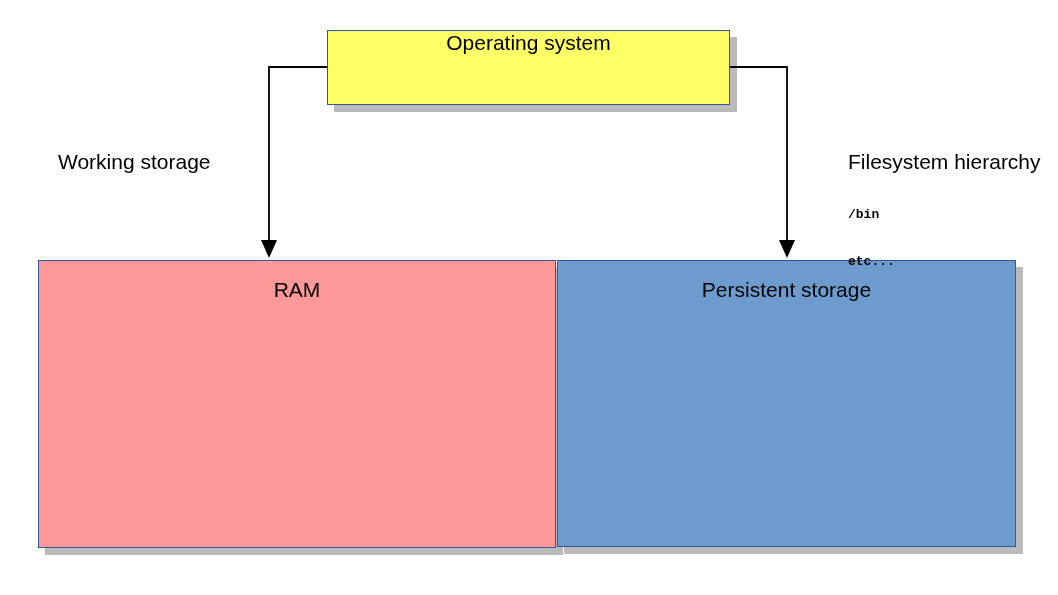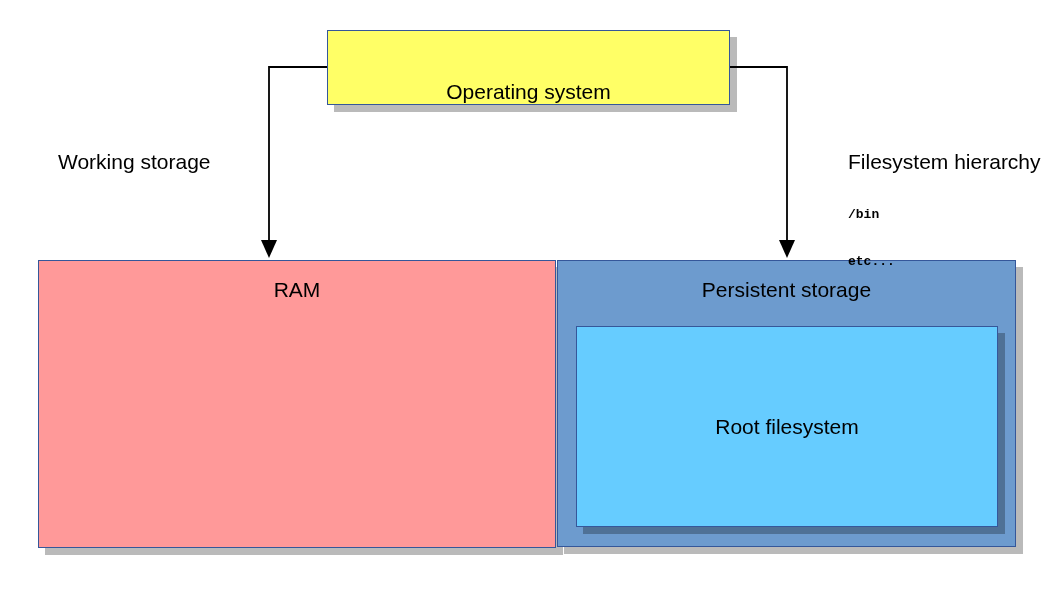--- a/index.html
+++ b/index.html
@@ -30,21 +30,21 @@
     box-shadow: 7px 7px 0 0 var(--shadow-color);
     font-size: 21px;
     line-height: 24px;
     display: flex;
     justify-content: center;
   }
 
   .node-os {
     left: 327px; top: 30px; width: 403px; height: 75px;
     background: var(--fill-os);
-    align-items: flex-end;
+    align-items: flex-start;
   }
 
   .node-ram {
     left: 38px; top: 260px; width: 518px; height: 288px;
     background: var(--fill-ram);
     align-items: flex-start;
     padding-top: 17px;
   }
 
   .node-persistent {
@@ -97,23 +97,20 @@
 <div class="canvas">
 
   <div class="node node-ram">
     <span>RAM</span>
   </div>
 
   <div class="node node-persistent">
     <span>Persistent storage</span>
   </div>
 
-  <div class="node node-rootfs">
-    <span>Root filesystem</span>
-  </div>
 
   <div class="node node-os">
     <span>Operating system</span>
   </div>
 
   <svg class="connectors" viewBox="0 0 1058 595" xmlns="http://www.w3.org/2000/svg">
     <g>
       <path d="M 327 67 H 269 V 241"></path>
       <polygon points="261,240 277,240 269,258"></polygon>
     </g>

